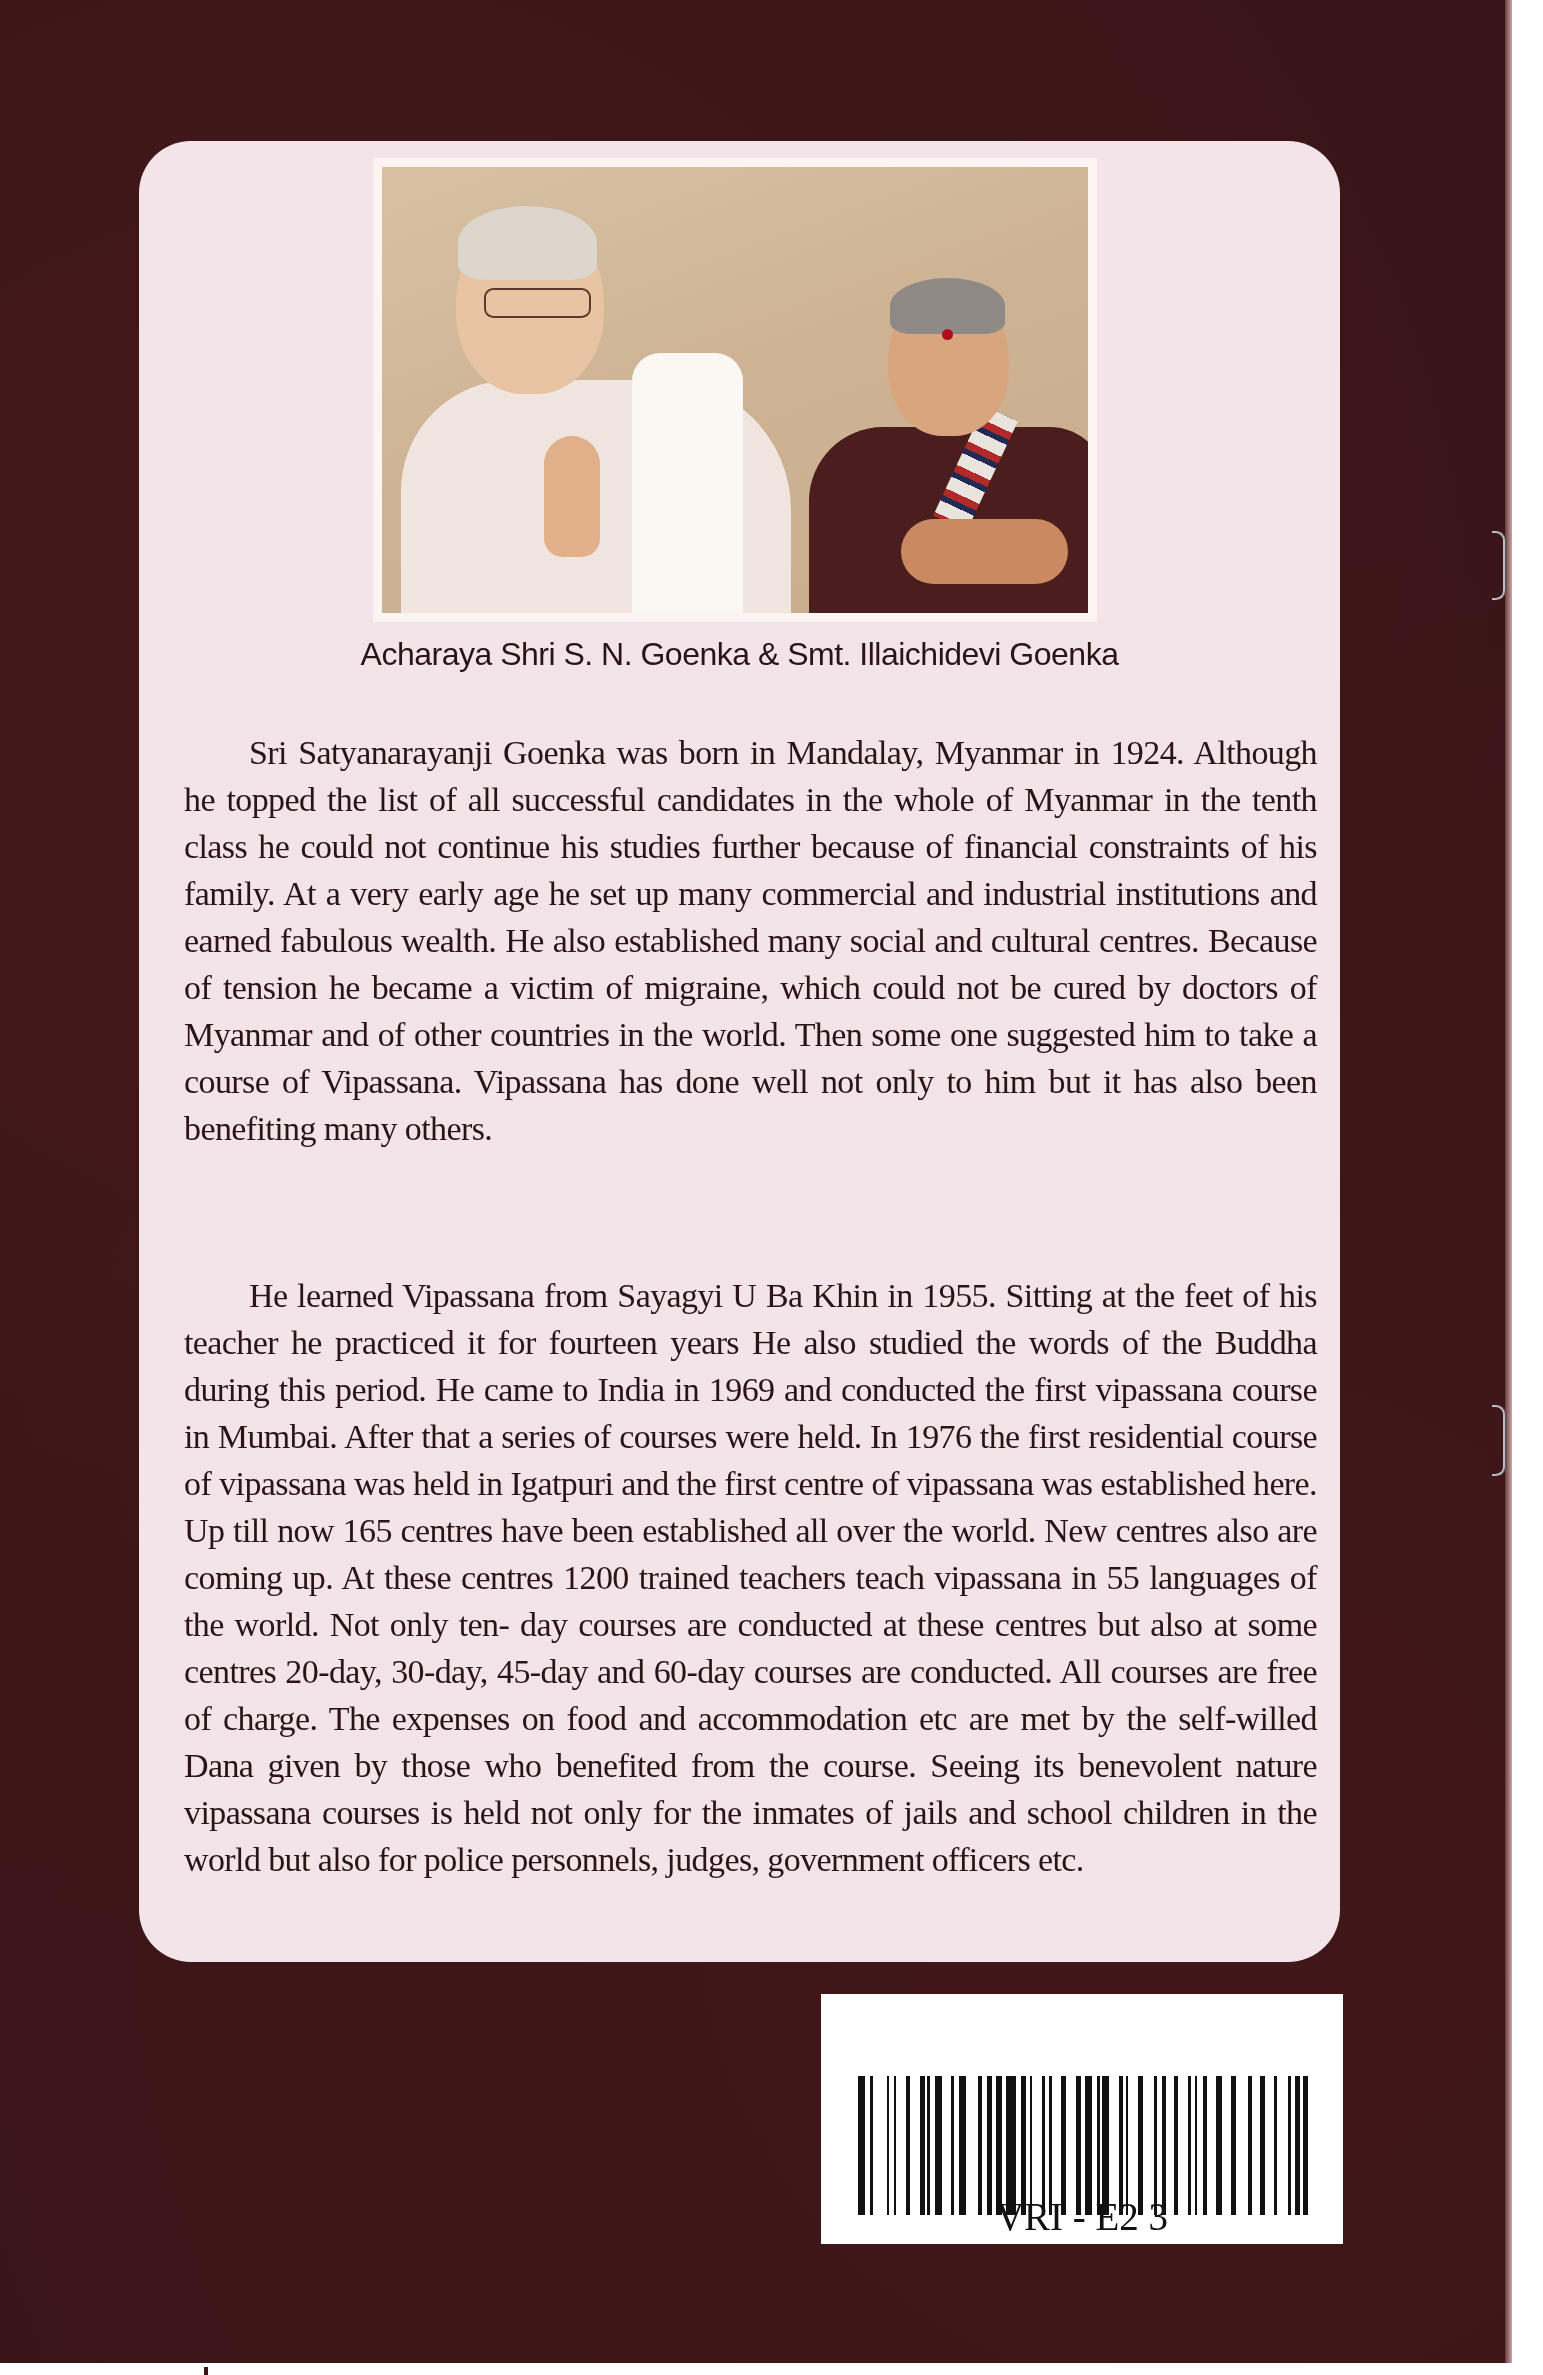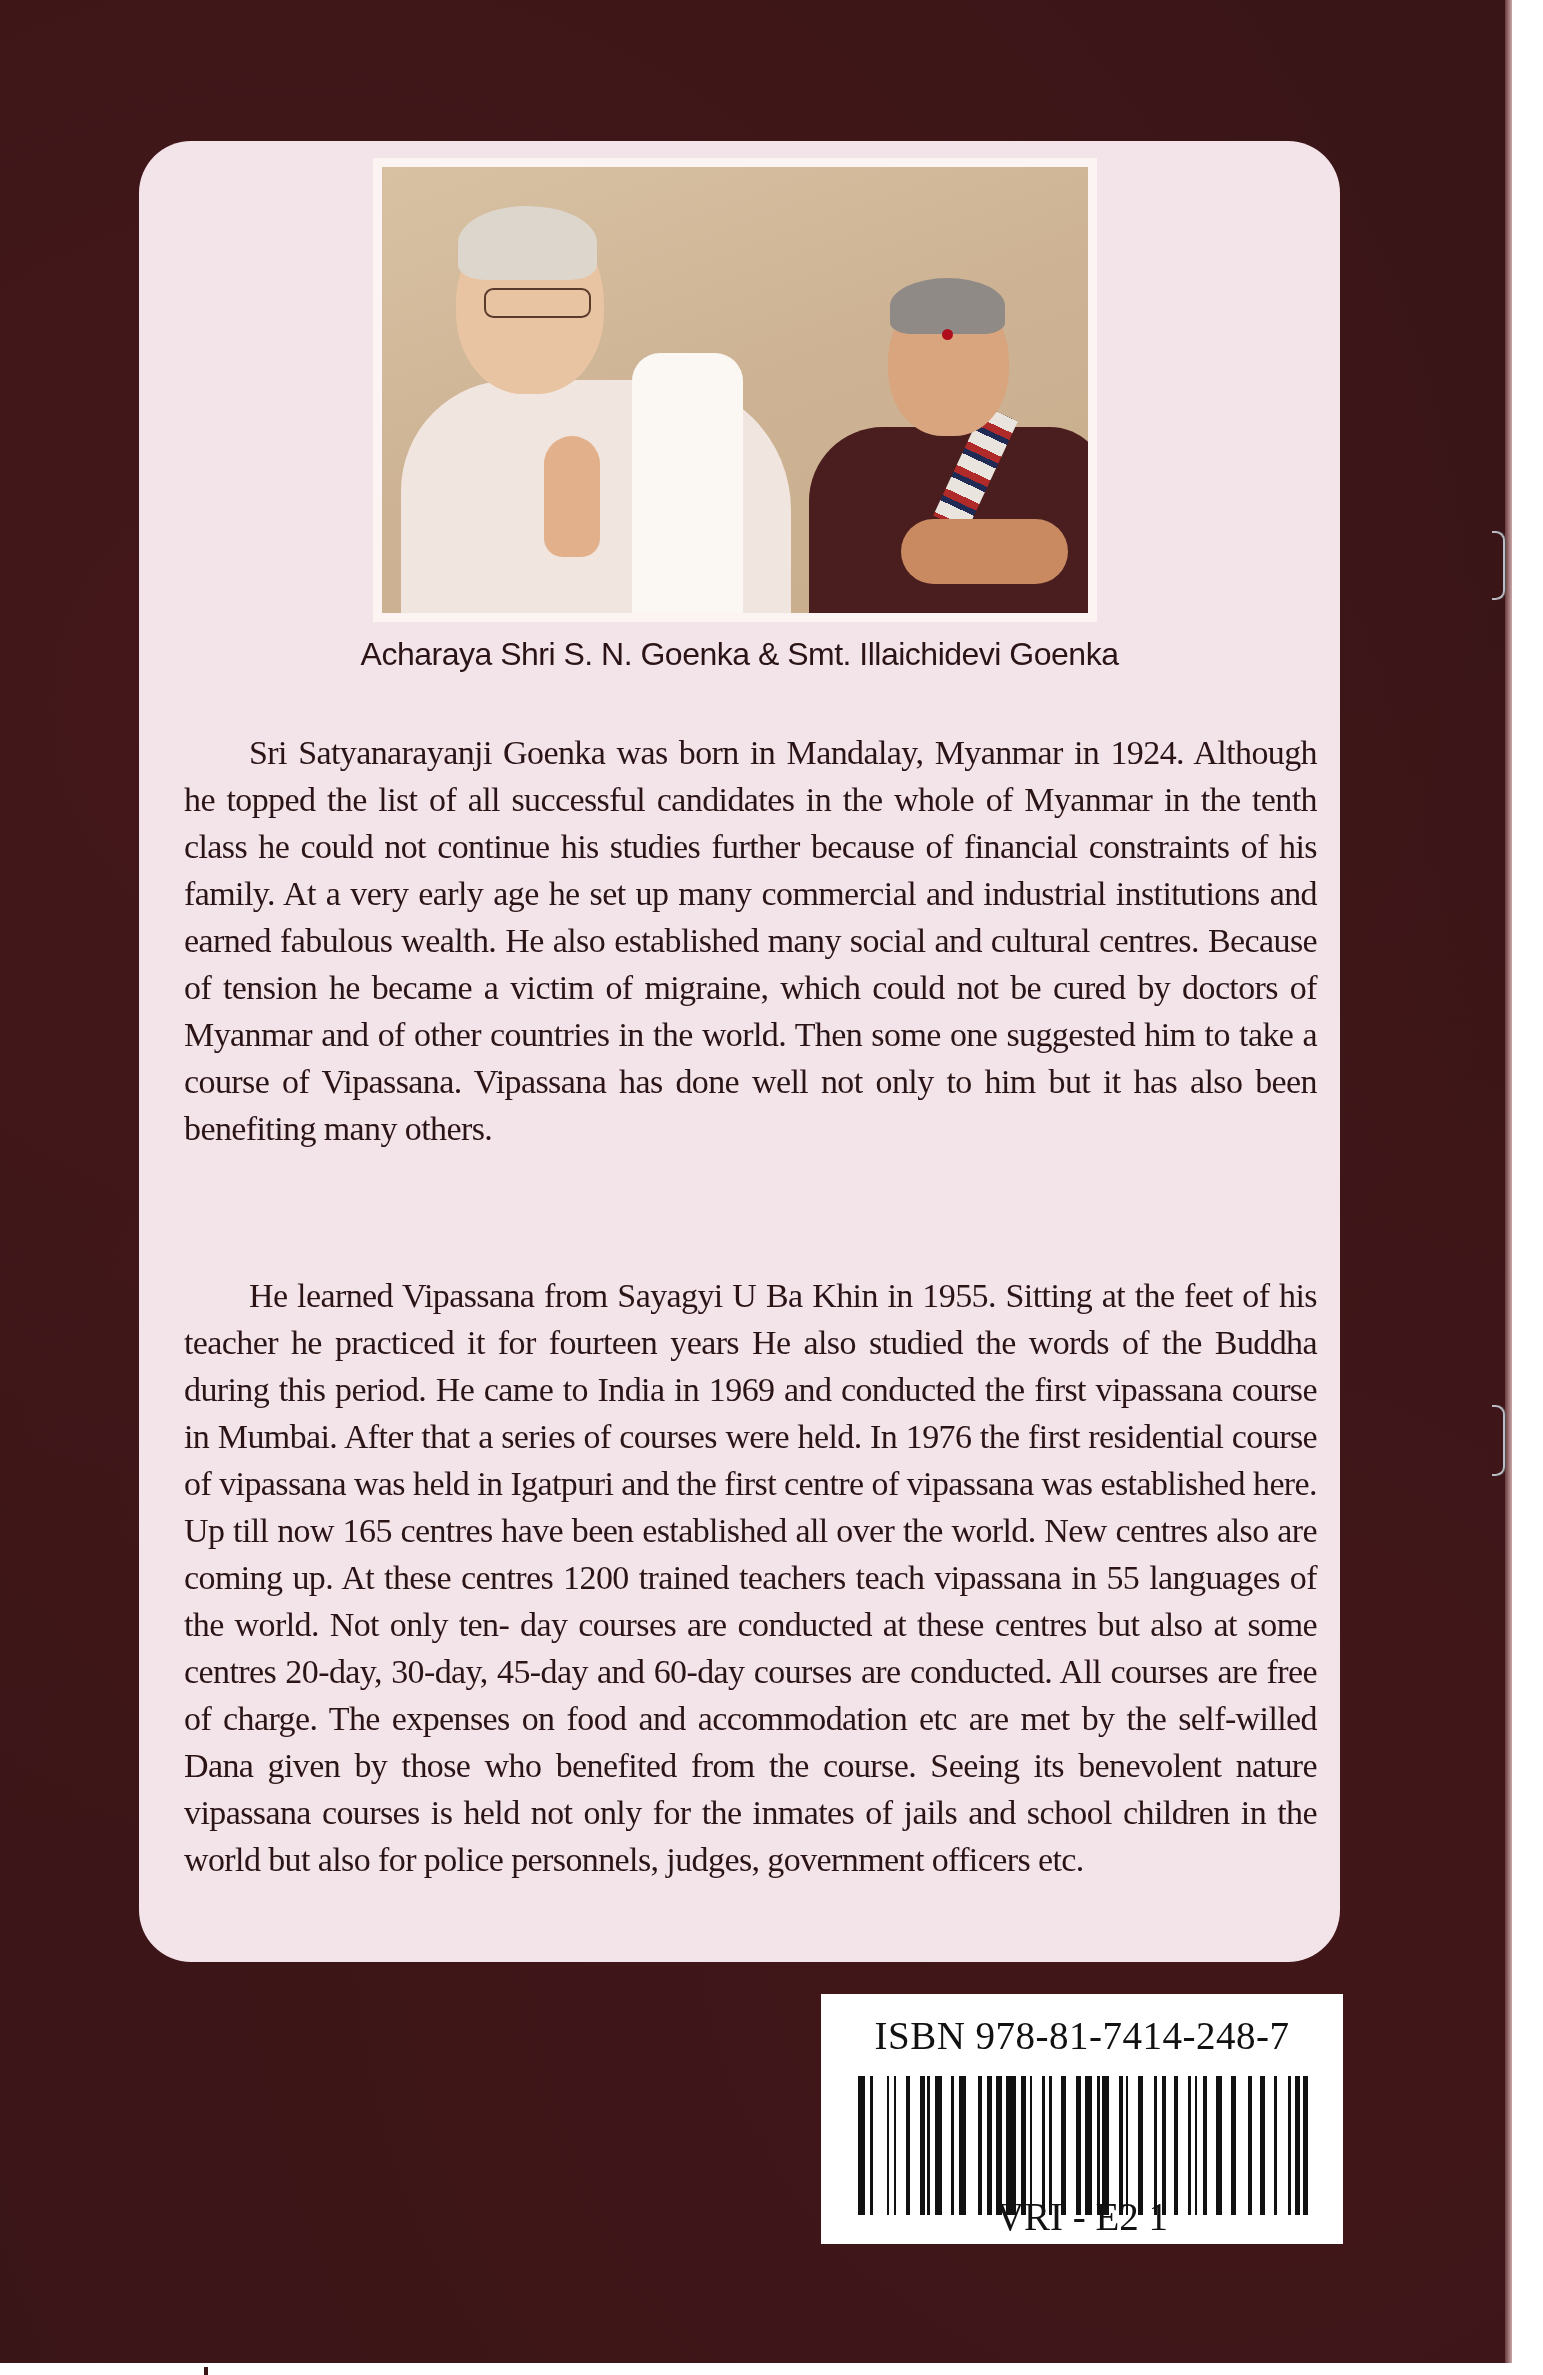--- a/index.html
+++ b/index.html
@@ -208,21 +208,20 @@
     <div class="person-woman-hands"></div>
   </div>
 </div>
 
 <div class="caption">Acharaya Shri S. N. Goenka &amp; Smt. Illaichidevi Goenka</div>
 
 <p class="body-text p1">Sri Satyanarayanji Goenka was born in Mandalay, Myanmar in 1924. Although he topped the list of all successful candidates in the whole of Myanmar in the tenth class he could not continue his studies further because of financial constraints of his family. At a very early age he set up many commercial and industrial institutions and earned fabulous wealth. He also established many social and cultural centres. Because of tension he became a victim of migraine, which could not be cured by doctors of Myanmar and of other countries in the world. Then some one suggested him to take a course of Vipassana. Vipassana has done well not only to him but it has also been benefiting many others.</p>
 <p class="body-text p2">He learned Vipassana from Sayagyi U Ba Khin in 1955. Sitting at the feet of his teacher he practiced it for fourteen years He also studied the words of the Buddha during this period. He came to India in 1969 and conducted the first vipassana course in Mumbai. After that a series of courses were held. In 1976 the first residential course of vipassana was held in Igatpuri and the first centre of vipassana was established here. Up till now 165 centres have been established all over the world. New centres also are coming up. At these centres 1200 trained teachers teach vipassana in 55 languages of the world. Not only ten- day courses are conducted at these centres but also at some centres 20-day, 30-day, 45-day and 60-day courses are conducted. All courses are free of charge. The expenses on food and accommodation etc are met by the self-willed Dana given by those who benefited from the course. Seeing its benevolent nature vipassana courses is held not only for the inmates of jails and school children in the world but also for police personnels, judges, government officers etc.</p>
 
 <div class="barcode-box">
-  <div class="isbn-text">ISBN 978-81-7414-248-7</div>
   <div class="barcode" id="barcode">
       <span style="width: 1.49813%; background: rgb(17, 17, 17);"></span>
       <span style="width: 1.1236%; background: transparent;"></span>
       <span style="width: 0.749064%; background: rgb(17, 17, 17);"></span>
       <span style="width: 2.99625%; background: transparent;"></span>
       <span style="width: 0.374532%; background: rgb(17, 17, 17);"></span>
       <span style="width: 1.1236%; background: transparent;"></span>
       <span style="width: 0.374532%; background: rgb(17, 17, 17);"></span>
       <span style="width: 2.24719%; background: transparent;"></span>
       <span style="width: 0.749064%; background: rgb(17, 17, 17);"></span>
@@ -291,17 +290,17 @@
       <span style="width: 1.87266%; background: transparent;"></span>
       <span style="width: 0.749064%; background: rgb(17, 17, 17);"></span>
       <span style="width: 2.24719%; background: transparent;"></span>
       <span style="width: 0.749064%; background: rgb(17, 17, 17);"></span>
       <span style="width: 0.749064%; background: transparent;"></span>
       <span style="width: 1.1236%; background: rgb(17, 17, 17);"></span>
       <span style="width: 0.749064%; background: transparent;"></span>
       <span style="width: 1.1236%; background: rgb(17, 17, 17);"></span>
       <span style="width: 1.87266%; background: transparent;"></span>
     </div>
-  <div class="vri-text">VRI - E2 1</div>
+  <div class="vri-text">VRI - E2 3</div>
 </div>
 
 <div class="bottom-tick"></div>
 
 
 </body></html>

